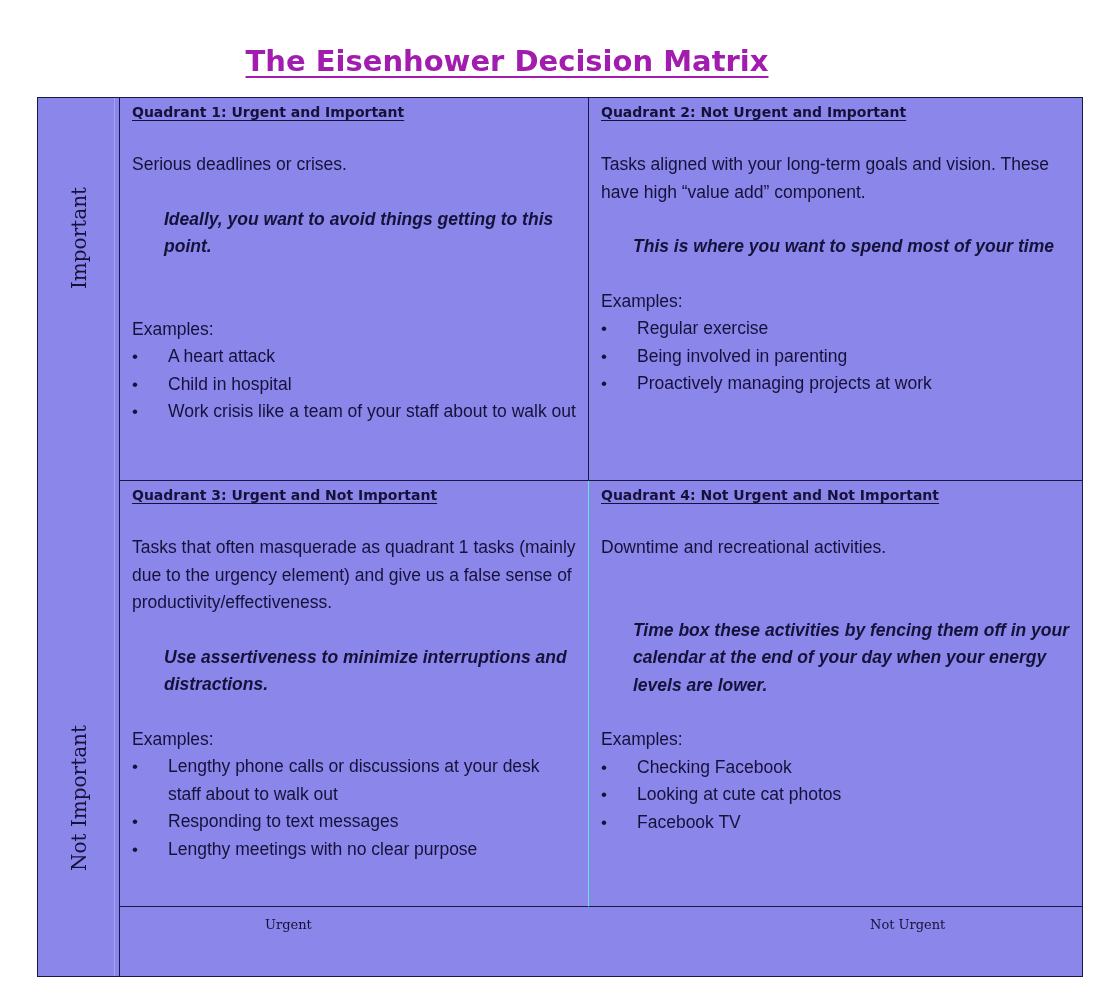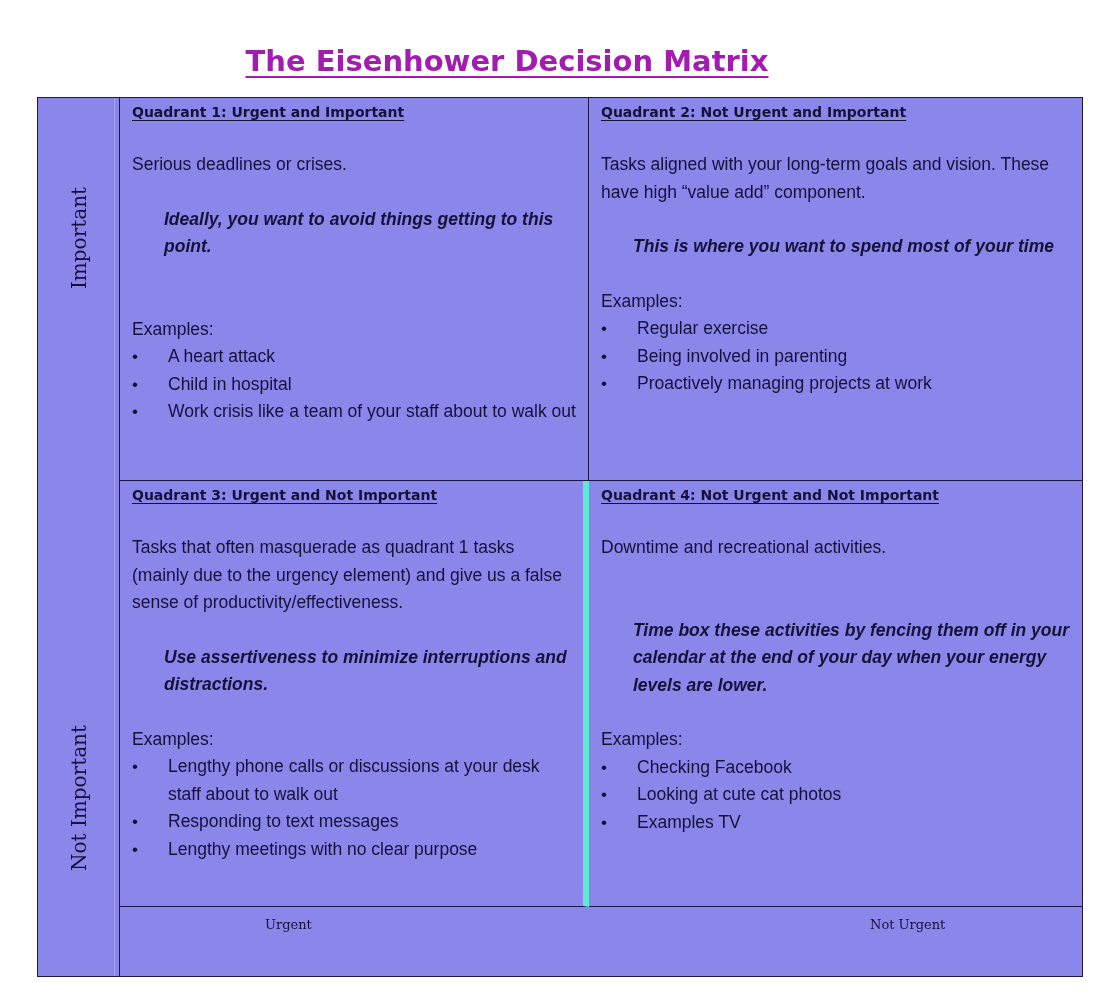--- a/index.html
+++ b/index.html
@@ -35,21 +35,21 @@
     }
     .side-label.important { top: 140px; }
     .side-label.not-important { top: 700px; }
 
     .cell {
       position: absolute; padding: 0 12px;
       font-size: 17.5px; line-height: 27.5px;
     }
     .cell.q1 { left: 82px; top: 0; width: 469px; height: 383px; border-right: 1px solid #1a1848; border-bottom: 1.5px solid #1a1848; }
     .cell.q2 { left: 551px; top: 0; width: 493px; height: 383px; border-bottom: 1.5px solid #1a1848; }
-    .cell.q3 { left: 82px; top: 383px; width: 469px; height: 426px; border-right: 6px solid #5eead4; border-bottom: 1.5px solid #1a1848; }
+    .cell.q3 { left: 82px; top: 383px; width: 469px; height: 426px; border-right: 1px solid #5eead4; border-bottom: 1.5px solid #1a1848; }
     .cell.q4 { left: 551px; top: 383px; width: 493px; height: 426px; border-bottom: 1.5px solid #1a1848; }
 
     .q-heading {
       font-family: "DejaVu Sans", sans-serif; font-weight: bold; font-size: 14px;
       line-height: 26px; margin-top: 1px;
       text-decoration: underline; text-underline-offset: 3px;
     }
     .desc { margin-top: 26px; }
     .emph { font-weight: bold; font-style: italic; margin-top: 27px; margin-left: 32px; }
     .cell.q4 .emph { margin-top: 55px; }
@@ -121,21 +121,21 @@
     </div>
 
     <div class="cell q4">
       <div class="q-heading">Quadrant 4: Not Urgent and Not Important</div>
       <p class="desc">Downtime and recreational activities.</p>
       <p class="emph">Time box these activities by fencing them off in your calendar at the end of your day when your energy levels are lower.</p>
       <p class="examples-label" style="margin-top:27px">Examples:</p>
       <ul class="examples">
         <li>Checking Facebook</li>
         <li>Looking at cute cat photos</li>
-        <li>Examples TV</li>
+        <li>Facebook TV</li>
       </ul>
     </div>
 
     <div class="axis-row">
       <div class="axis-label urgent">Urgent</div>
       <div class="axis-label not-urgent">Not Urgent</div>
     </div>
   </div>
 </div>
 

